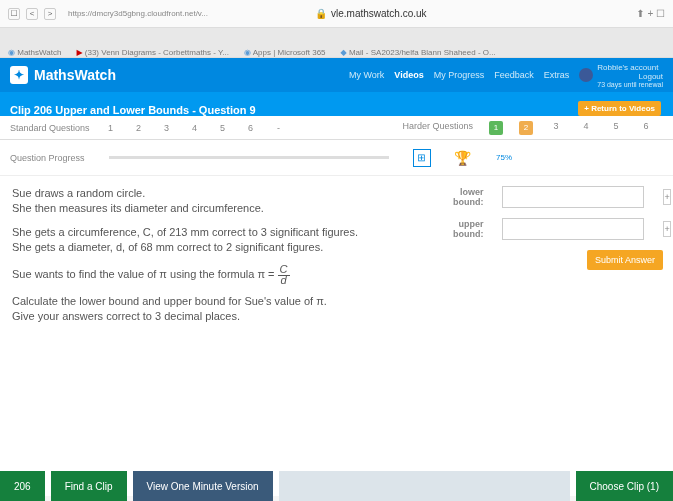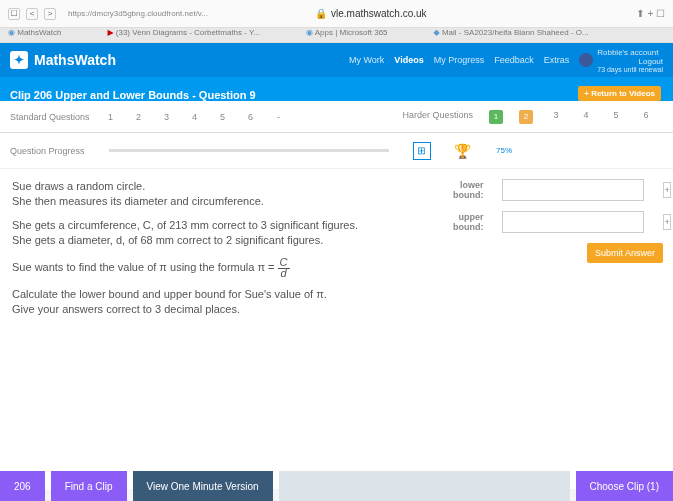--- a/index.html
+++ b/index.html
@@ -1,32 +1,32 @@
 <!DOCTYPE html>
 <html><head>
 <meta charset="utf-8">
 <style>
 *{margin:0;padding:0;box-sizing:border-box;font-family:Arial,Helvetica,sans-serif}
 body{background:#f5f5f5;width:673px;height:501px;overflow:hidden;position:relative}
 .browser-chrome{height:28px;background:#fafafa;border-bottom:1px solid #ddd;display:flex;align-items:center;padding:0 8px;gap:6px;font-size:9px;color:#888}
 .chrome-btn{width:12px;height:12px;border:1px solid #ccc;border-radius:2px;display:flex;align-items:center;justify-content:center;font-size:8px;color:#666}
-.tab-bar{height:15px;background:#e8e8e8;display:flex;align-items:flex-start;font-size:8px;color:#777;padding:0 8px;gap:46px;border-bottom:1px solid #ddd;overflow:hidden}
+.tab-bar{height:30px;background:#e8e8e8;display:flex;align-items:flex-end;font-size:8px;color:#777;padding:0 8px;gap:15px;border-bottom:1px solid #ddd;overflow:hidden}
 .tab-bar span{white-space:nowrap}
 .blue-header{background:#0088e0;color:#fff;height:34px;display:flex;align-items:center;justify-content:space-between;padding:0 10px}
 .logo-area{display:flex;align-items:center;gap:6px;font-size:14px;font-weight:bold}
 .logo-icon{width:18px;height:18px;background:#fff;border-radius:3px;display:flex;align-items:center;justify-content:center;color:#0088e0;font-size:12px}
 .nav-items{display:flex;align-items:center;gap:10px;font-size:9px}
 .nav-items span{cursor:pointer}
 .nav-items .active{color:#fff;font-weight:bold}
 .nav-items span:not(.active){color:#cde9f8}
 .user-area{display:flex;align-items:center;gap:4px;font-size:8px;color:#cde9f8}
 .user-icon{width:14px;height:14px;background:#3b5998;border-radius:50%}
 .sub-header{background:#0099f0;color:#fff;height:24px;display:flex;align-items:flex-end;padding:0 10px;font-size:11px;font-weight:bold;justify-content:space-between}
 .return-btn{background:#f5a623;color:#fff;font-size:8px;padding:3px 6px;border-radius:2px;margin-right:2px}
-.tab-row{background:#fff;border-bottom:1px solid #ddd;height:32px;display:flex;align-items:center;font-size:9px;color:#888}
+.tab-row{background:#fff;border-bottom:1px solid #ddd;height:24px;display:flex;align-items:center;font-size:9px;color:#888}
 .tab-row .left{display:flex;align-items:center;gap:14px;padding-left:10px}
 .tab-row .right{display:flex;align-items:flex-start;gap:16px;margin-left:auto;padding-right:20px}
 .num-btn{min-width:14px;text-align:center;cursor:pointer}
 .num-box{width:14px;height:14px;display:flex;align-items:center;justify-content:center;color:#fff;font-size:8px;border-radius:2px}
 .green{background:#5cb85c}
 .orange{background:#f0ad4e}
 .progress-row{background:#fff;border-bottom:1px solid #eee;height:36px;display:flex;align-items:center;padding:0 10px;font-size:9px;color:#888;gap:24px}
 .progress-track{flex:0 0 280px;height:3px;background:#ddd;position:relative}
 .progress-fill{height:3px;background:#0088e0;width:0%}
 .calc-icon{width:18px;height:18px;display:flex;align-items:center;justify-content:center;border:1px solid #0088e0;font-size:10px;color:#0088e0}
@@ -38,21 +38,21 @@
 .frac{display:inline-block;vertical-align:middle;text-align:center;font-style:italic;font-size:11px;line-height:1}
 .frac .n{border-bottom:1px solid #555;padding:0 2px}
 .frac .d{padding:0 2px}
 .answer-panel{width:230px;padding:10px;font-size:9px;color:#888}
 .ans-row{display:flex;align-items:center;gap:19px;margin-bottom:10px}
 .ans-row label{width:65px;text-align:right;font-weight:bold}
 .ans-row input{flex:1;height:22px;border:1px solid #ccc;padding:0 4px;font-size:10px}
 .ans-row .plus{width:16px;height:16px;border:1px solid #ccc;display:flex;align-items:center;justify-content:center;color:#888;cursor:pointer}
 .submit-btn{background:#f5a623;color:#fff;border:none;padding:5px 8px;font-size:9px;border-radius:2px;float:right;cursor:pointer}
 .footer{position:absolute;bottom:0;left:0;right:0;height:30px;display:flex;align-items:center;gap:6px;padding:0 0 0 0}
-.footer-btn{background:#8b5cf6;color:#fff;font-size:10px;height:30px;display:flex;align-items:center;padding:0 14px;cursor:pointer}
+.footer-btn{background:#15803d;color:#fff;font-size:10px;height:30px;display:flex;align-items:center;padding:0 14px;cursor:pointer}
 .footer-btn.dark{background:#3a5a7a}
 .footer-spacer{flex:1;background:#dce4ea;height:30px}
 </style>
 </head>
 <body>
 
 <div class="browser-chrome">
   <div class="chrome-btn">☐</div>
   <div class="chrome-btn">&lt;</div>
   <div class="chrome-btn">&gt;</div>

